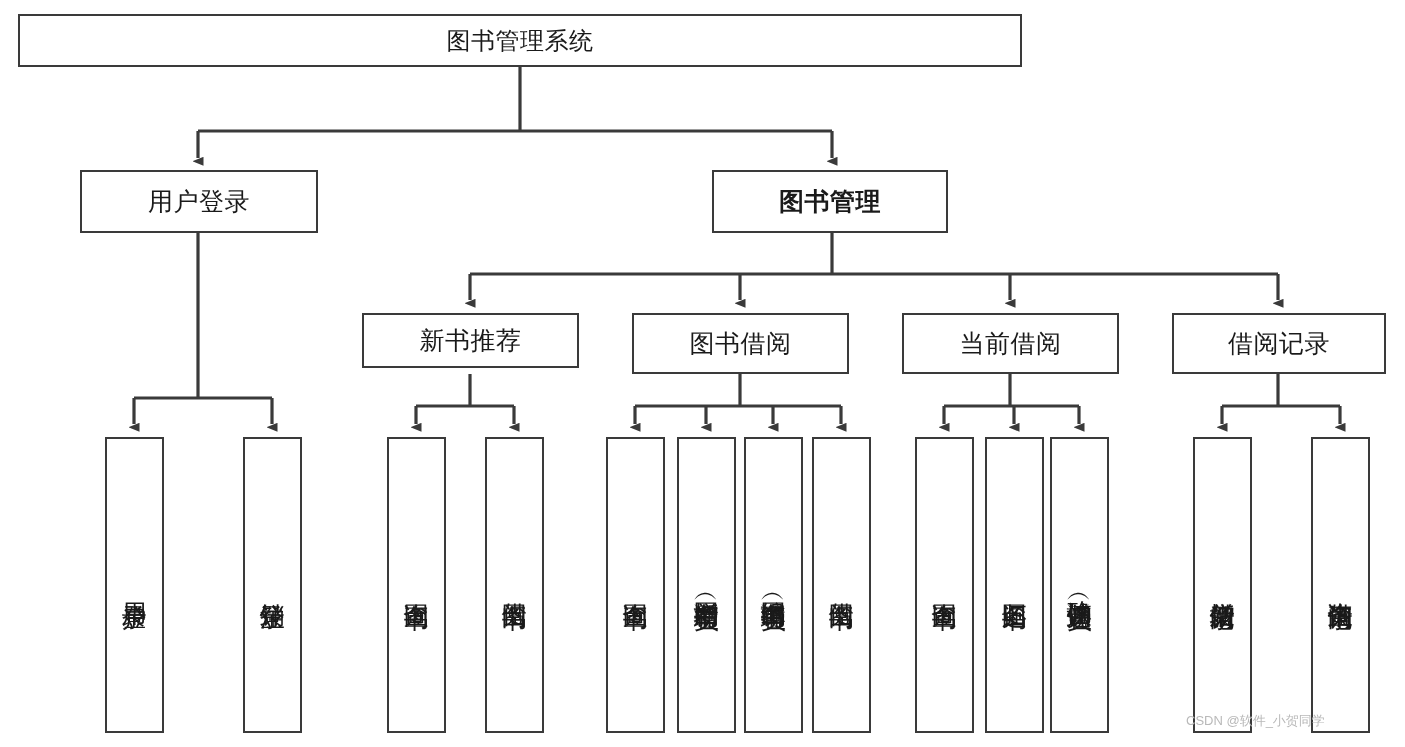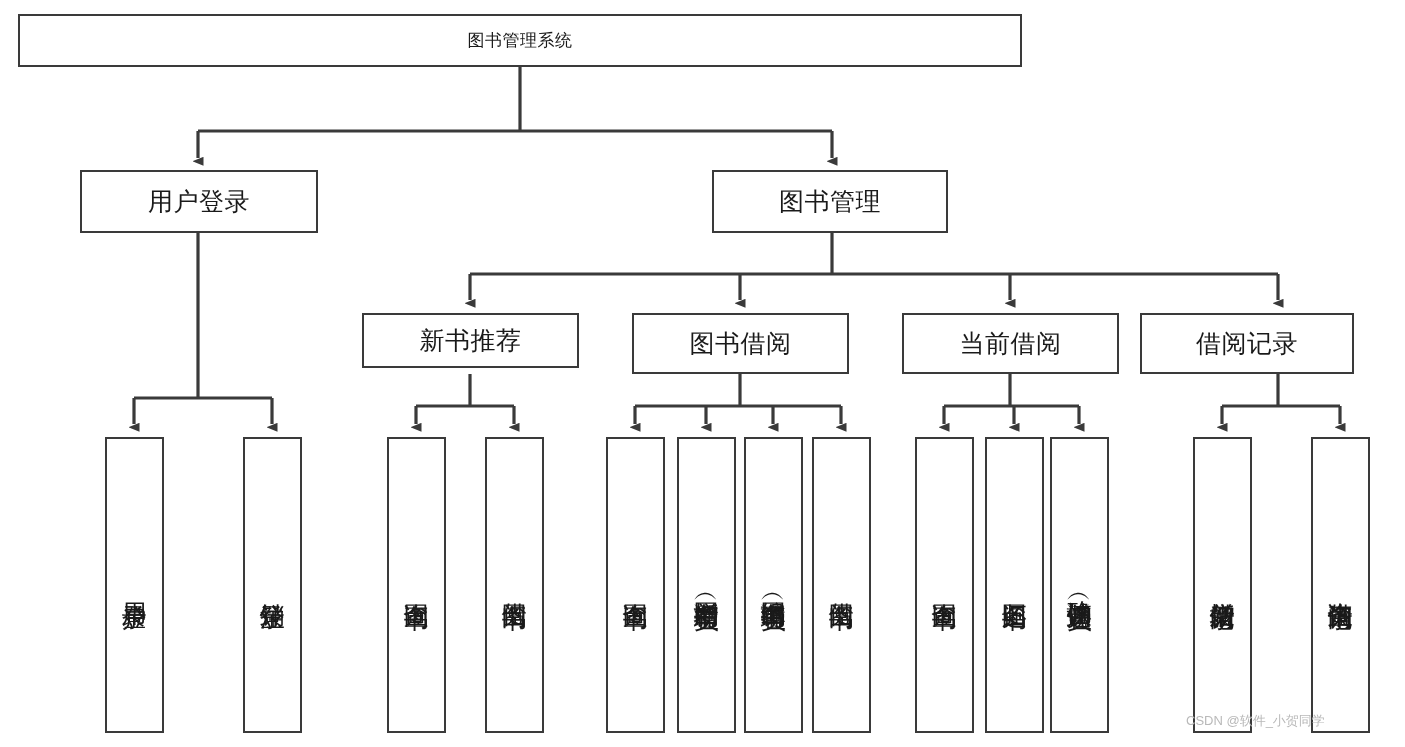--- a/index.html
+++ b/index.html
@@ -37,21 +37,21 @@
     justify-content: center;
     text-align: center;
     z-index: 2;
   }
   .node-h {
     font-size: 25px;
     line-height: 1.15;
     letter-spacing: 0.5px;
   }
   .node-root {
-    font-size: 17px;
+    font-size: 24px;
   }
   .node-v {
     writing-mode: vertical-rl;
     text-orientation: upright;
     font-size: 25px;
     line-height: 1.22;
     letter-spacing: 1px;
     align-items: center;
     justify-content: center;
     padding: 6px 0;
@@ -127,34 +127,34 @@
     </g>
   </svg>
 
   <div class="node node-h node-root" style="left:18px; top:14px; width:1004px; height:53px;">
     <span>图书管理系统</span>
   </div>
 
   <div class="node node-h" style="left:80px; top:170px; width:238px; height:63px;">
     <span>用户登录</span>
   </div>
-  <div class="node node-h" style="left:712px; top:170px; width:236px; height:63px;">
+  <div class="node node-h" style="left:712px; top:170px; width:236px; height:63px;font-weight:bold;">
     <span>图书管理</span>
   </div>
 
   <div class="node node-h" style="left:362px; top:313px; width:217px; height:55px;">
     <span>新书推荐</span>
   </div>
   <div class="node node-h" style="left:632px; top:313px; width:217px; height:61px;">
     <span>图书借阅</span>
   </div>
   <div class="node node-h" style="left:902px; top:313px; width:217px; height:61px;">
     <span>当前借阅</span>
   </div>
-  <div class="node node-h" style="left:1140px; top:313px; width:214px; height:61px;justify-content:center;">
+  <div class="node node-h" style="left:1172px; top:313px; width:214px; height:61px;justify-content:center;">
     <span>借阅记录</span>
   </div>
 
   <div class="node node-v" style="left:105px; top:437px; width:59px; height:296px;">
     <span class="vtext">用户登录</span>
   </div>
   <div class="node node-v" style="left:243px; top:437px; width:59px; height:296px;">
     <span class="vtext">注销登录</span>
   </div>
 

